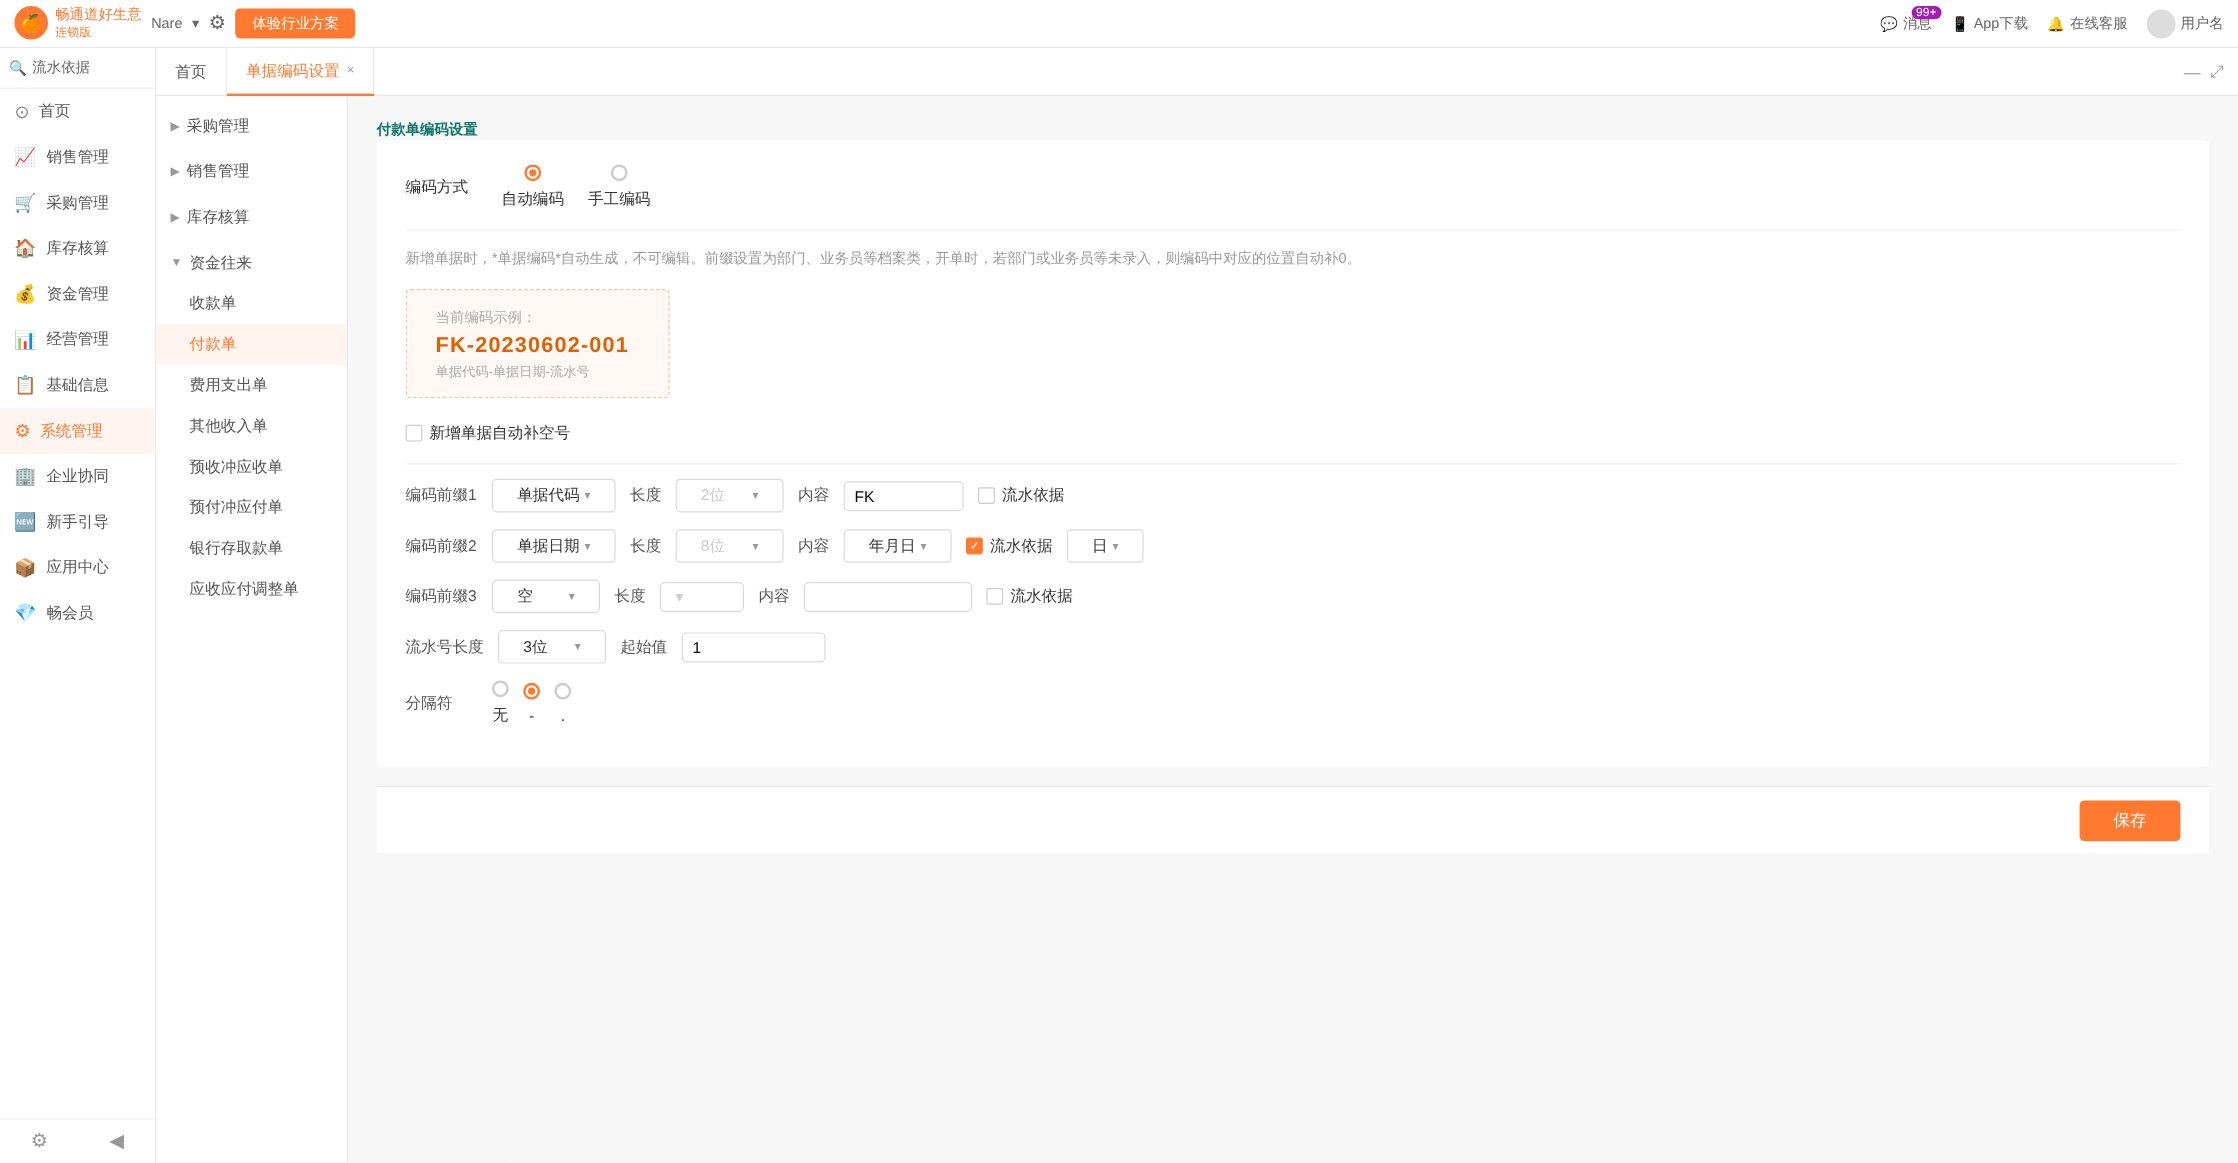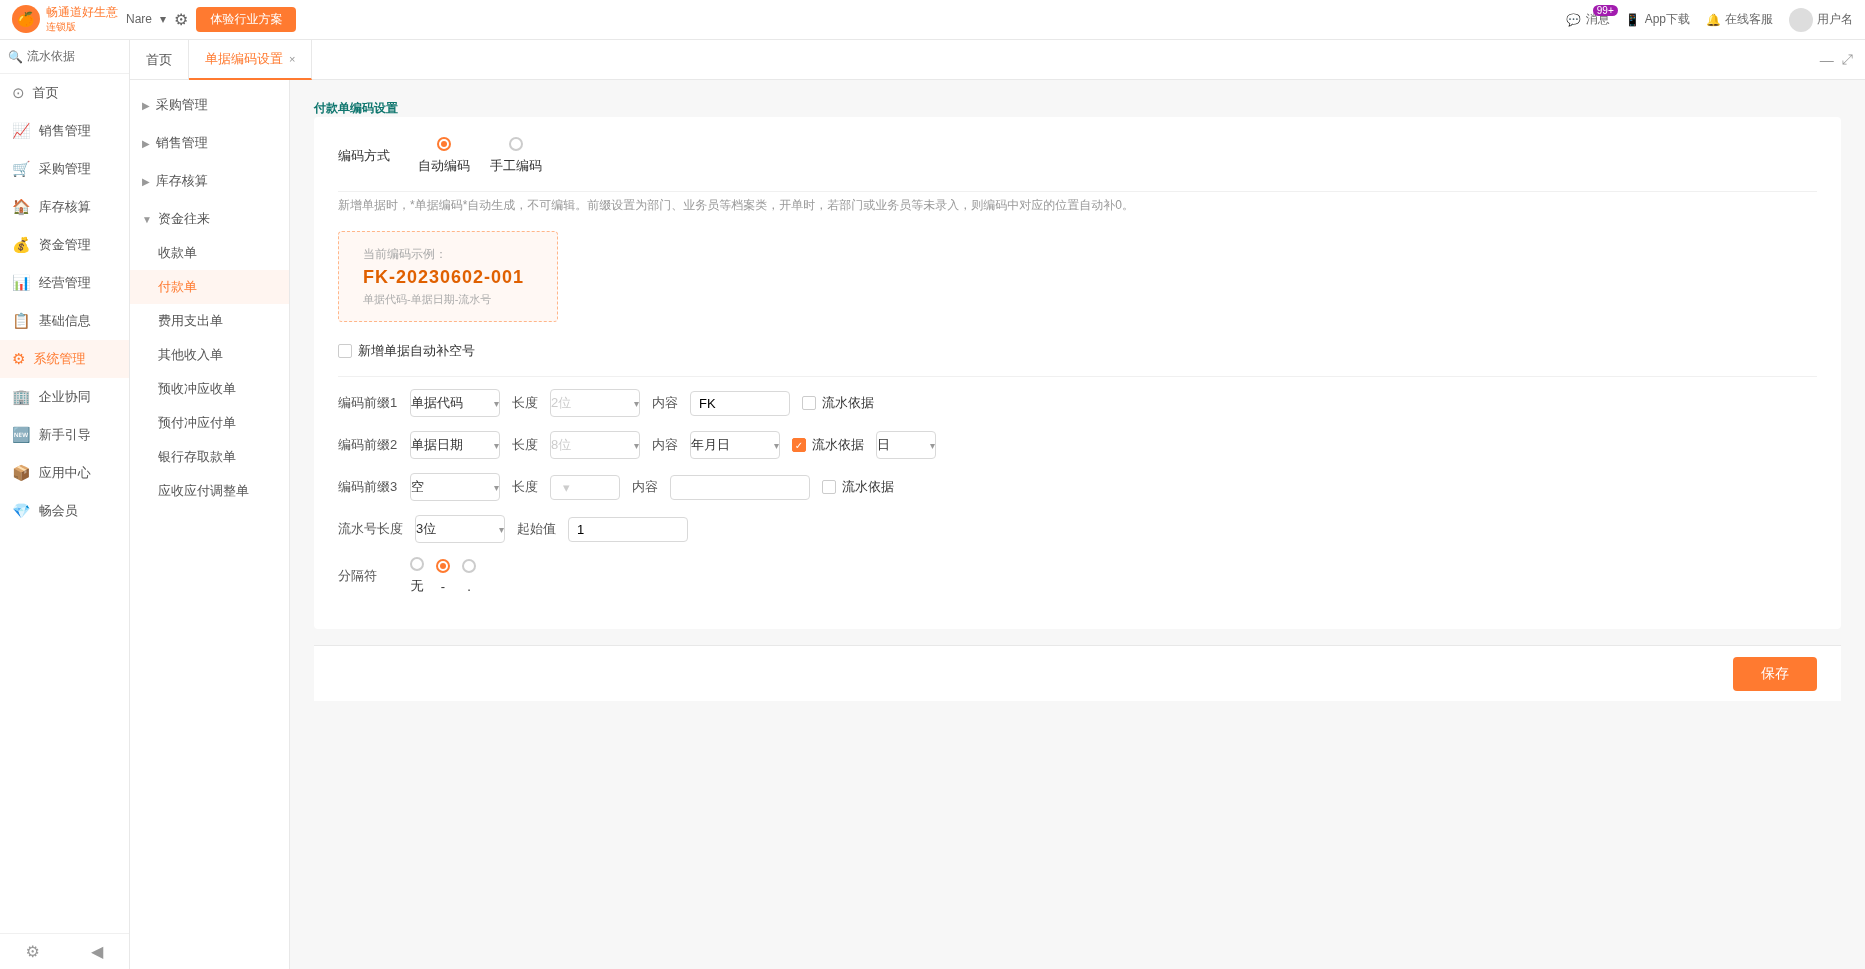--- a/index.html
+++ b/index.html
@@ -155,21 +155,21 @@
 
     
     .card {
       background: #fff;
       border-radius: 4px;
       padding: 20px 24px;
       margin-bottom: 16px;
     }
 
     
-    .encode-method { display: flex; align-items: center; gap: 20px; margin-bottom: 4px; padding-bottom: 16px; border-bottom: 1px solid #f0f0f0; }
+    .encode-method { display: flex; align-items: center; gap: 20px; margin-bottom: 14px; padding-bottom: 16px; border-bottom: 1px solid #f0f0f0; }
     .encode-label { font-size: 13px; color: #333; margin-right: 8px; }
     .radio-option { display: flex; align-items: center; gap: 6px; cursor: pointer; font-size: 13px; color: #333; flex-direction: column; }
     .radio-circle {
       width: 14px; height: 14px; border-radius: 50%;
       border: 2px solid #ccc;
       display: flex; align-items: center; justify-content: center;
     }
     .radio-circle.checked { border-color: #ff7a30; }
     .radio-circle.checked::after { content: ''; width: 6px; height: 6px; background: #ff7a30; border-radius: 50%; }
 
@@ -193,21 +193,21 @@
     .checkbox-row { display: flex; align-items: center; gap: 6px; margin-bottom: 16px; font-size: 13px; color: #333; }
     .cb-box {
       width: 14px; height: 14px; border: 1.5px solid #ccc; border-radius: 2px;
       display: flex; align-items: center; justify-content: center; cursor: pointer;
     }
 
     
     .form-row { display: flex; align-items: center; gap: 12px; margin-bottom: 14px; flex-wrap: wrap; }
     .form-label { font-size: 13px; color: #555; min-width: 60px; }
     .form-select {
-      border: 1px solid #d9d9d9; border-radius: 4px; padding: 4px 0;
+      border: 1px solid #d9d9d9; border-radius: 4px; padding: 4px 20px;
       font-size: 13px; background: #fff; cursor: pointer;
       display: flex; align-items: center; gap: 4px; min-width: 90px;
     }
     .form-select .down-arrow { font-size: 10px; color: #999; margin-left: auto; }
     .form-input {
       border: 1px solid #d9d9d9; border-radius: 4px; padding: 4px 8px;
       font-size: 13px; background: #fff; min-width: 80px;
     }
     .form-text { font-size: 13px; color: #555; }
     .form-group { display: flex; align-items: center; gap: 6px; }

